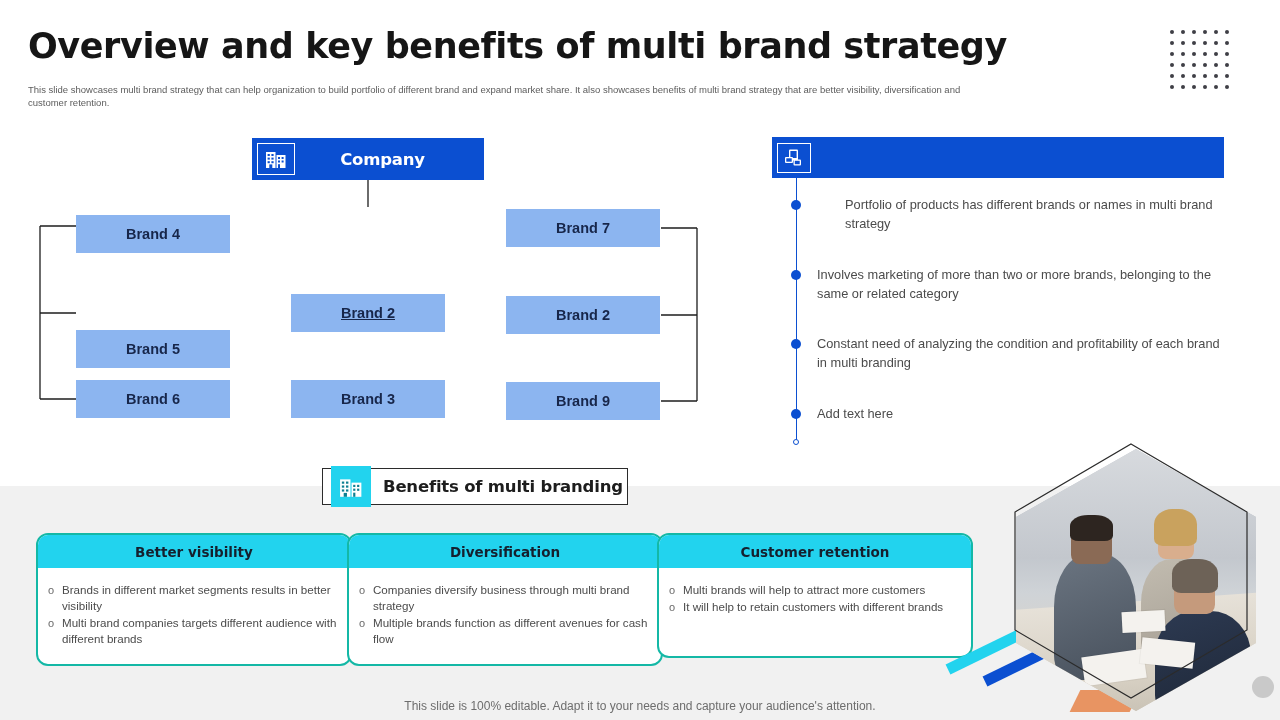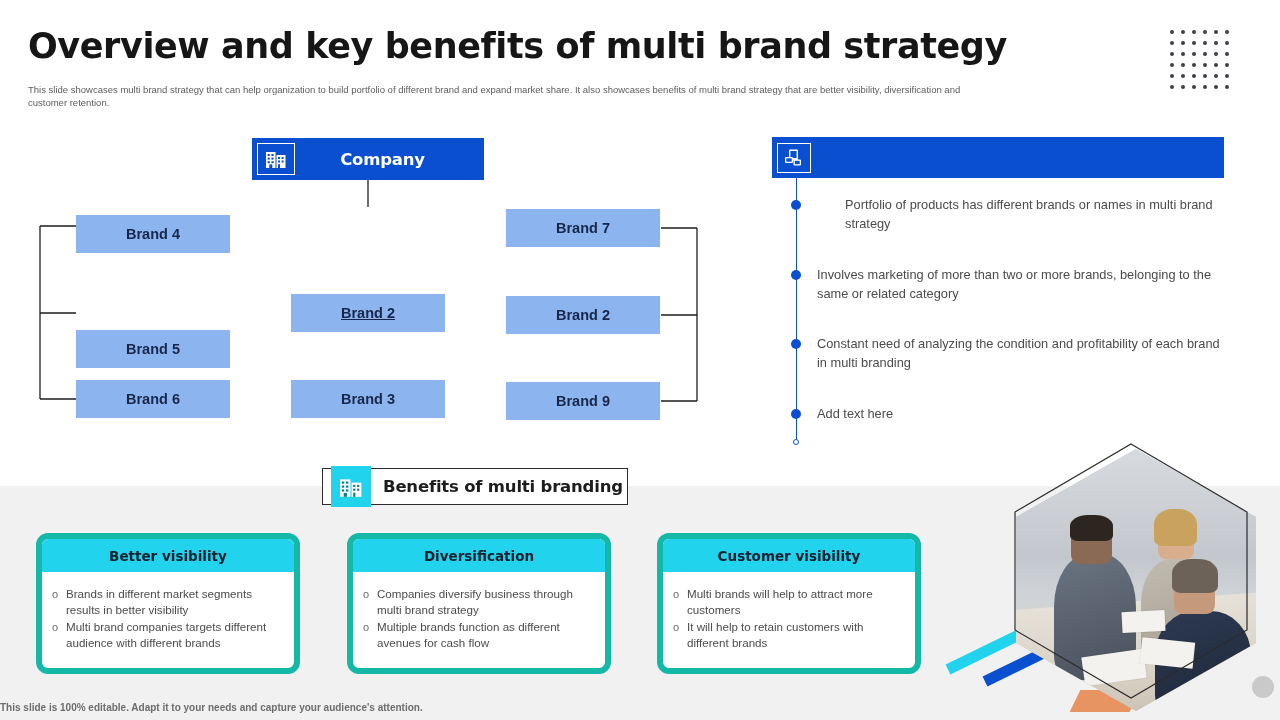--- a/index.html
+++ b/index.html
@@ -147,23 +147,23 @@
     margin-left: 60px;
     color: #1d1d1d; font-weight: 700; font-size: 16.5px;
     font-family: "DejaVu Sans", sans-serif;
     letter-spacing: -0.2px;
   }
 
   
   .cards { position: absolute; left: 0; top: 0; }
   .card {
     position: absolute;
-    width: 264px;
+    width: 316px;
     background: #ffffff;
-    border: 6px solid #14b8a6;
+    border: 2px solid #14b8a6;
     border-radius: 12px;
     overflow: hidden;
   }
   .card-head {
     height: 33px;
     background: #22d3ee;
     display: flex; align-items: center; justify-content: center;
     color: #15202e; font-weight: 700; font-size: 13.5px;
     font-family: "DejaVu Sans", sans-serif;
   }
@@ -280,24 +280,23 @@
     position: absolute;
     right: 6px; bottom: 22px;
     width: 22px; height: 22px; border-radius: 50%;
     background: #c9c9c9;
   }
 
   
   .footer-note {
     position: absolute;
     left: 0; right: 0; bottom: 7px;
-    text-align: left;
-    font-size: 10px;
+    text-align: center;
+    font-size: 12px;
     color: #6d6d6d;
-    font-weight: bold;
   }
 </style>
 </head>
 <body>
 
 <div class="grey-band"></div>
 
 <div class="slide-title">Overview and key benefits of multi brand strategy</div>
 <div class="slide-subtitle">This slide showcases multi brand strategy that can help organization to build portfolio of different brand and expand market share. It also showcases benefits of multi brand strategy that are better visibility, diversification and customer retention.</div>
 
@@ -477,21 +476,21 @@
         <span>Companies diversify business through multi brand strategy</span>
       </div>
       <div class="card-li">
         <span class="bullet">o</span>
         <span>Multiple brands function as different avenues for cash flow</span>
       </div>
     </div>
   </div>
 
   <div class="card" style="left:657px; top:533px;">
-    <div class="card-head">Customer visibility</div>
+    <div class="card-head">Customer retention</div>
     <div class="card-body">
       <div class="card-li">
         <span class="bullet">o</span>
         <span>Multi brands will help to attract more customers</span>
       </div>
       <div class="card-li">
         <span class="bullet">o</span>
         <span>It will help to retain customers with different brands</span>
       </div>
     </div>

